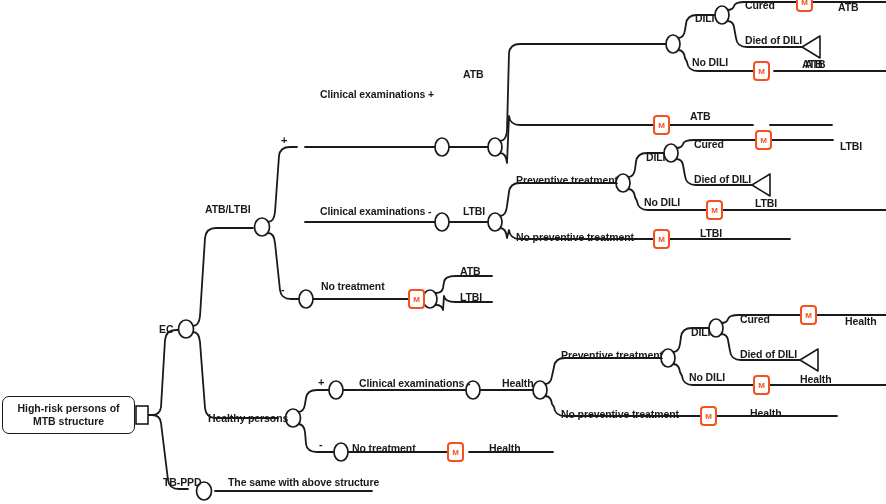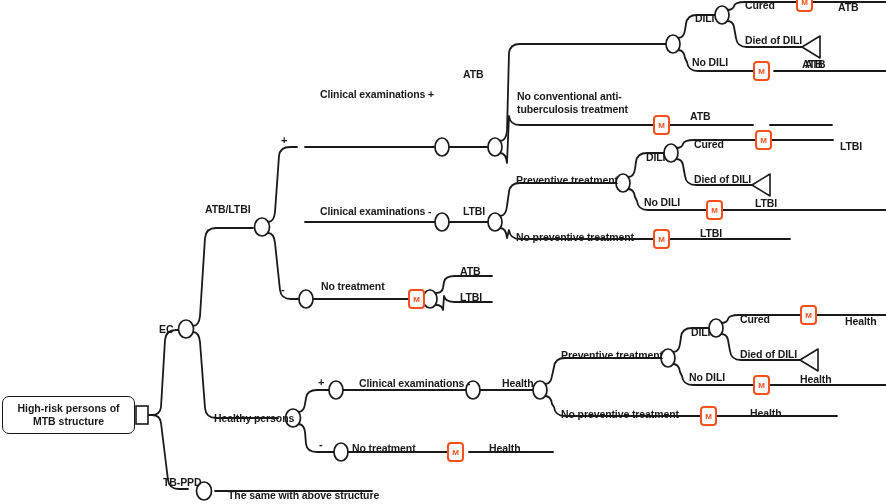--- a/index.html
+++ b/index.html
@@ -161,34 +161,33 @@
   <div class="mnode" style="left:408px;top:289px;">M</div>
 
   <div class="mnode" style="left:800px;top:305px;">M</div>
   <div class="mnode" style="left:753px;top:375px;">M</div>
   <div class="mnode" style="left:700px;top:406px;">M</div>
 
   <div class="mnode" style="left:447px;top:442px;">M</div>
 
   <div class="lbl" style="left:159px;top:323px;">EC</div>
   <div class="lbl" style="left:163px;top:476px;">TB-PPD</div>
-  <div class="lbl" style="left:228px;top:476px;margin-top:13px;">The same with above  structure</div>
+  <div class="lbl" style="left:228px;top:476px;">The same with above  structure</div>
 
   <div class="lbl" style="left:205px;top:203px;">ATB/LTBI</div>
-  <div class="lbl" style="left:208px;top:412px;margin-left:6px;">Healthy persons</div>
+  <div class="lbl" style="left:208px;top:412px;">Healthy persons</div>
 
   <div class="sign" style="left:281px;top:134px;">+</div>
   <div class="sign" style="left:281px;top:283px;">-</div>
   <div class="sign" style="left:318px;top:376px;">+</div>
   <div class="sign" style="left:319px;top:438px;">-</div>
 
   <div class="lbl" style="left:320px;top:68px;margin-top:20px;">Clinical examinations  +</div>
   <div class="lbl" style="left:463px;top:68px;">ATB</div>
 
-  <div class="lbl w2" style="left:517px;top:90px;width:150px;">No conventional anti-tuberculosis treatment</div>
 
   <div class="lbl" style="left:695px;top:12px;">DILI</div>
   <div class="lbl" style="left:692px;top:56px;">No DILI</div>
   <div class="lbl" style="left:745px;top:-1px;">Cured</div>
   <div class="lbl" style="left:745px;top:34px;">Died of DILI</div>
 
   <div class="lbl" style="left:838px;top:1px;">ATB</div>
   <div class="lbl" style="left:802px;top:58px;">ATB</div>
   <div class="lbl" style="left:805px;top:58px;">ATB</div>
   <div class="lbl" style="left:690px;top:110px;">ATB</div>

